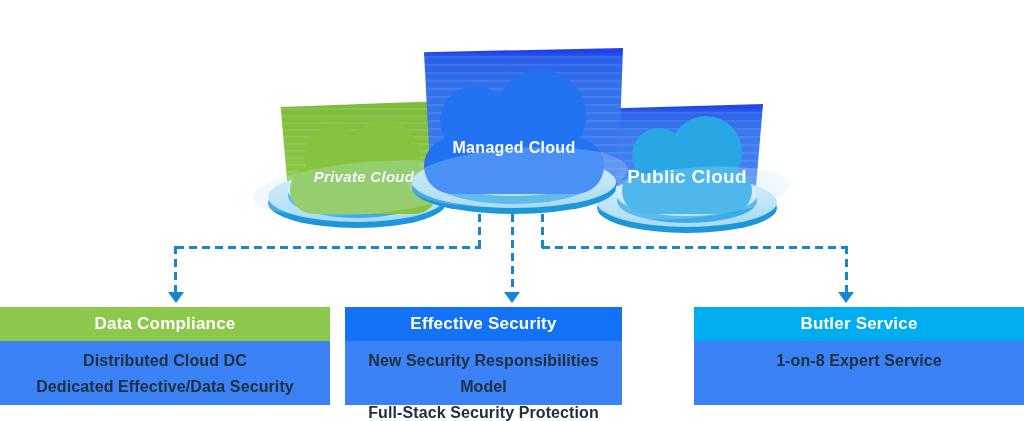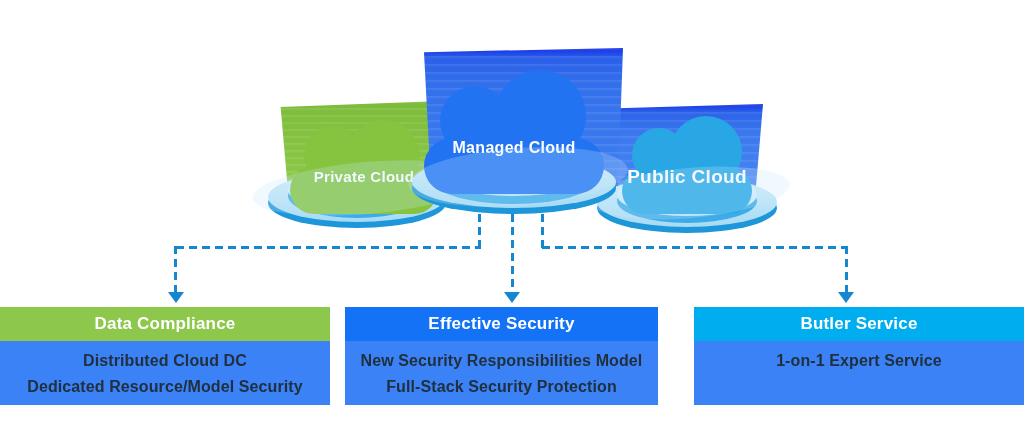--- a/index.html
+++ b/index.html
@@ -85,21 +85,21 @@
   }
   .hdr-green{background:#8DC74C;}
   .hdr-blue{background:#1472F6;}
   .hdr-cyan{background:#00AEEF;}
   .box-body{
     position:absolute;top:34px;left:0;right:0;bottom:0;background:#3b82f6;
     text-align:center;padding-top:7px;
   }
   .box-line{font-size:16px;font-weight:bold;line-height:26px;color:#20303E;letter-spacing:0.1px;}
 
-  .z1{z-index:1;} .z2{z-index:2;} .z3{z-index:3;}
+  .z1{z-index:1;font-style:italic;} .z2{z-index:2;} .z3{z-index:3;}
 </style>
 </head>
 <body>
 
 <div class="canvas">
 
   <div class="abs z1" style="left:0;top:0;width:1024px;height:421px;pointer-events:none;">
     <div class="beam beam-green"></div>
     <div>
       <div class="ell rim" style="left:268px;top:178px;width:178px;height:50px;"></div>
@@ -163,32 +163,32 @@
     <div class="dash-v" style="left:845px;top:246px;height:48px;"></div>
     <div class="arrowhead" style="left:168px;top:292px;"></div>
     <div class="arrowhead" style="left:504px;top:292px;"></div>
     <div class="arrowhead" style="left:838px;top:292px;"></div>
   </div>
 
   <div class="info-box" style="left:0;width:330px;">
     <div class="box-header hdr-green">Data Compliance</div>
     <div class="box-body">
       <div class="box-line">Distributed Cloud DC</div>
-      <div class="box-line">Dedicated Resource/Model Security</div>
+      <div class="box-line">Dedicated Effective/Data Security</div>
     </div>
   </div>
 
-  <div class="info-box" style="left:345px;width:313px;">
+  <div class="info-box" style="left:345px;width:277px;">
     <div class="box-header hdr-blue">Effective Security</div>
     <div class="box-body">
       <div class="box-line">New Security Responsibilities Model</div>
       <div class="box-line">Full-Stack Security Protection</div>
     </div>
   </div>
 
   <div class="info-box" style="left:694px;width:330px;">
     <div class="box-header hdr-cyan">Butler Service</div>
     <div class="box-body">
-      <div class="box-line">1-on-1 Expert Service</div>
+      <div class="box-line">1-on-8 Expert Service</div>
     </div>
   </div>
 
 </div>
 
 </body></html>

